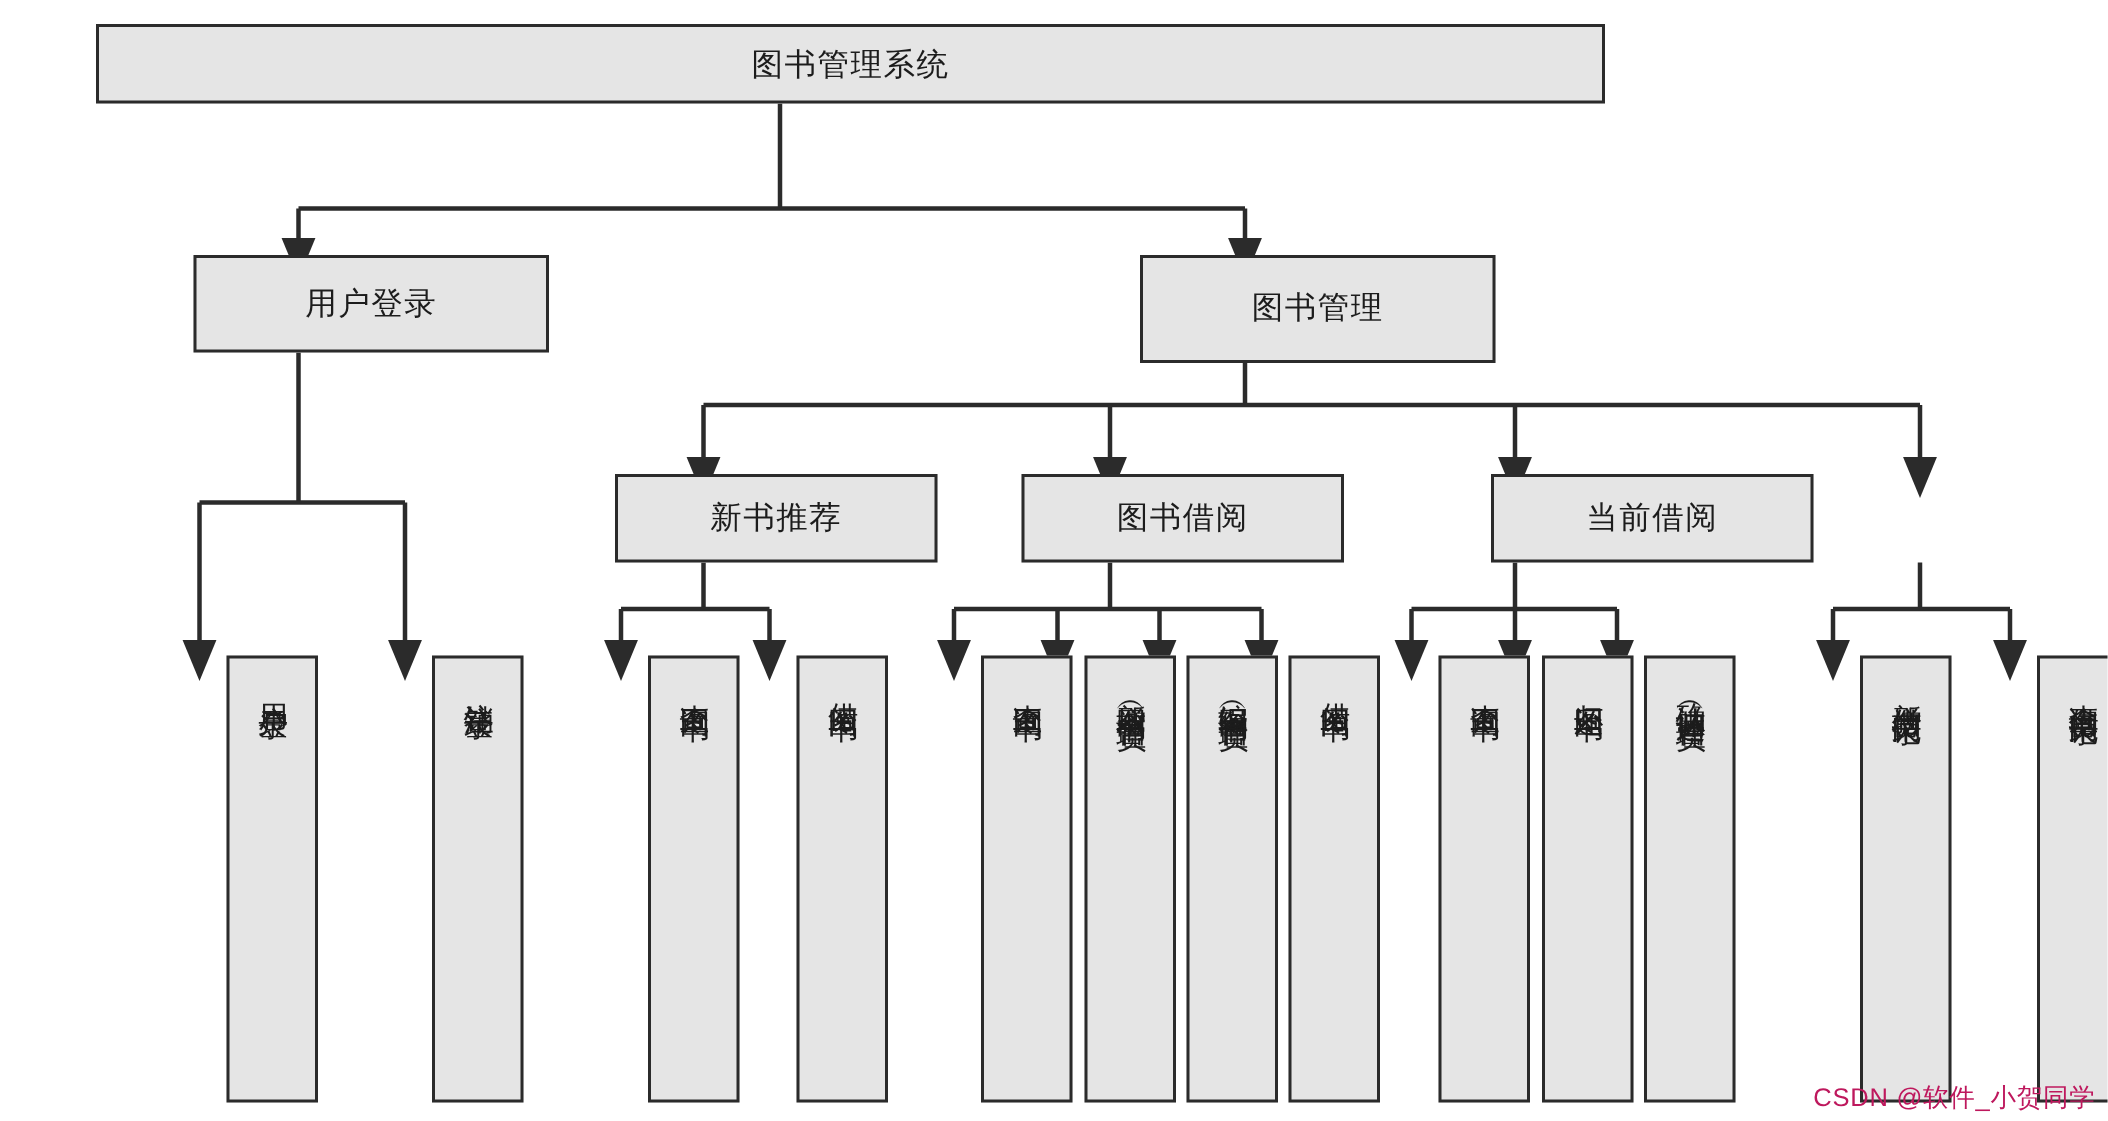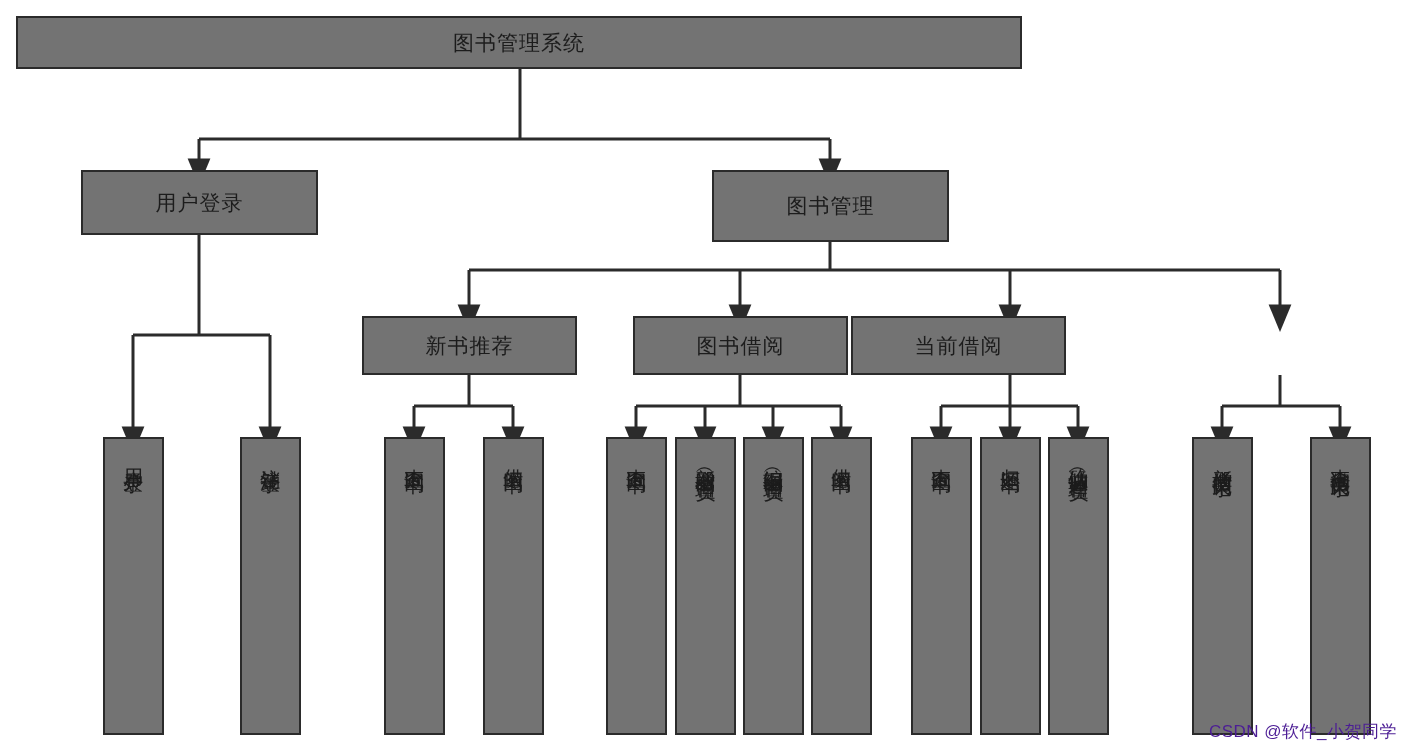--- a/index.html
+++ b/index.html
@@ -23,26 +23,27 @@
     position: absolute;
     left: 0;
     top: 0;
     width: 1405px;
     height: 747px;
     pointer-events: none;
   }
   .node {
     position: absolute;
     box-sizing: border-box;
-    background: #737373;
+    background: #e5e5e5;
     border: 2px solid #2b2b2b;
     display: flex;
     align-items: center;
     justify-content: center;
     color: #1c1c1c;
+    margin-left: 48px;
   }
   .node.h-node {
     font-size: 21px;
     letter-spacing: 1px;
     line-height: 1.1;
   }
   .node.root-node {
     font-size: 21px;
     letter-spacing: 1px;
   }
@@ -58,21 +59,21 @@
     line-height: 1.42;
     letter-spacing: 2px;
     color: #1c1c1c;
     white-space: nowrap;
   }
   .watermark {
     position: absolute;
     right: 8px;
     bottom: 4px;
     font-size: 17px;
-    color: #4c1d95;
+    color: #be185d;
     letter-spacing: 0.5px;
     white-space: nowrap;
     margin-left: 12px;
   }
 </style>
 </head>
 <body>
 
 <div id="diagram-root">
 
@@ -138,21 +139,21 @@
   <div class="node h-node" style="left:712px; top:170px; width:237px; height:72px;">
     <span>图书管理</span>
   </div>
 
   <div class="node h-node" style="left:362px; top:316px; width:215px; height:59px;">
     <span>新书推荐</span>
   </div>
   <div class="node h-node" style="left:633px; top:316px; width:215px; height:59px;">
     <span>图书借阅</span>
   </div>
-  <div class="node h-node" style="left:851px; top:316px; width:215px; height:59px;">
+  <div class="node h-node" style="left:946px; top:316px; width:215px; height:59px;">
     <span>当前借阅</span>
   </div>
 
   <div class="node leaf-node" style="left:103px; top:437px; width:61px; height:298px;">
     <span class="vtext">用户登录</span>
   </div>
   <div class="node leaf-node" style="left:240px; top:437px; width:61px; height:298px;">
     <span class="vtext">注销登录</span>
   </div>
 

